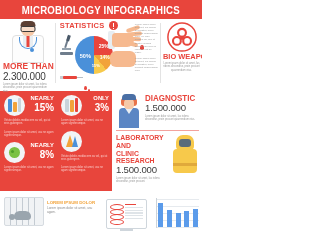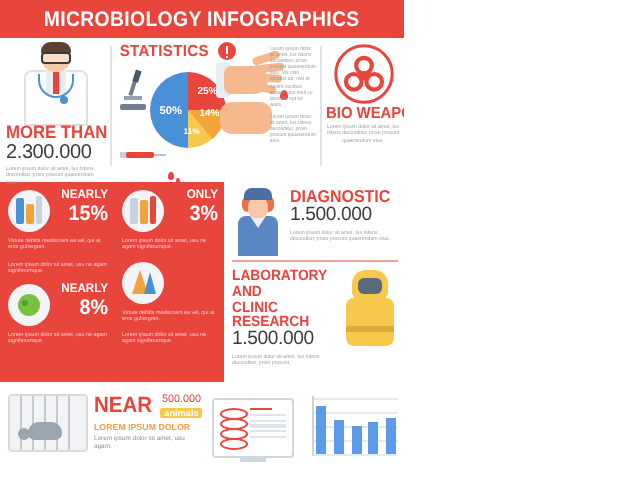--- a/index.html
+++ b/index.html
@@ -407,27 +407,20 @@
         <div class="barv" style="left:5px;"></div>
           <div class="barv" style="left:11px;"></div>
         <div class="barv" style="left:17px;"></div>
           <div class="barv" style="left:23px;"></div>
         <div class="barv" style="left:29px;"></div>
         <div class="rat"></div>
       </div>
     </div>
 
     <div class="bb-near">
-      <div class="near-row">
-        <div class="near-word">NEAR</div>
-        <div class="near-box">
-          <div class="near-num">500.000</div>
-          <div class="near-unit">animals</div>
-        </div>
-      </div>
       <div class="near-sub">LOREM IPSUM DOLOR</div>
       <div class="near-lorem">Lorem ipsum dolor sit amet, usu agam.</div>
     </div>
 
     <div class="bb-mon">
       <div class="monitor">
         <div class="mon-dna">
           <div class="dna-s" style="top:0;"></div>
           <div class="dna-s" style="top:5px;"></div>
           <div class="dna-s" style="top:10px;"></div>

